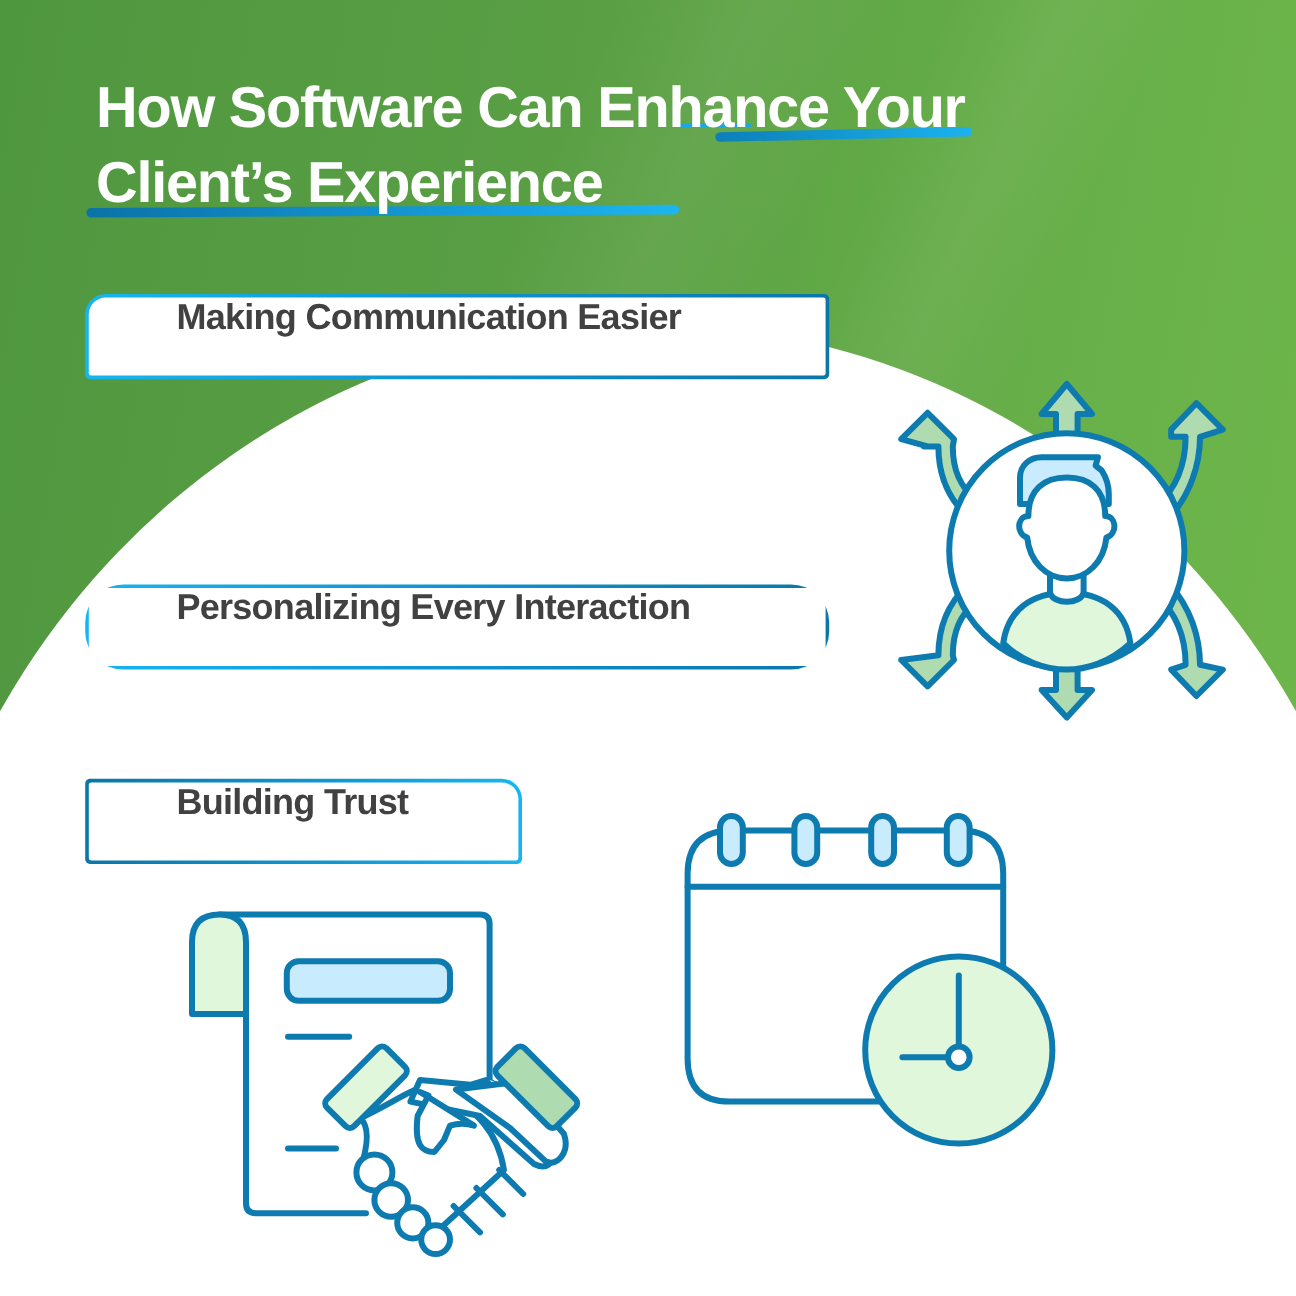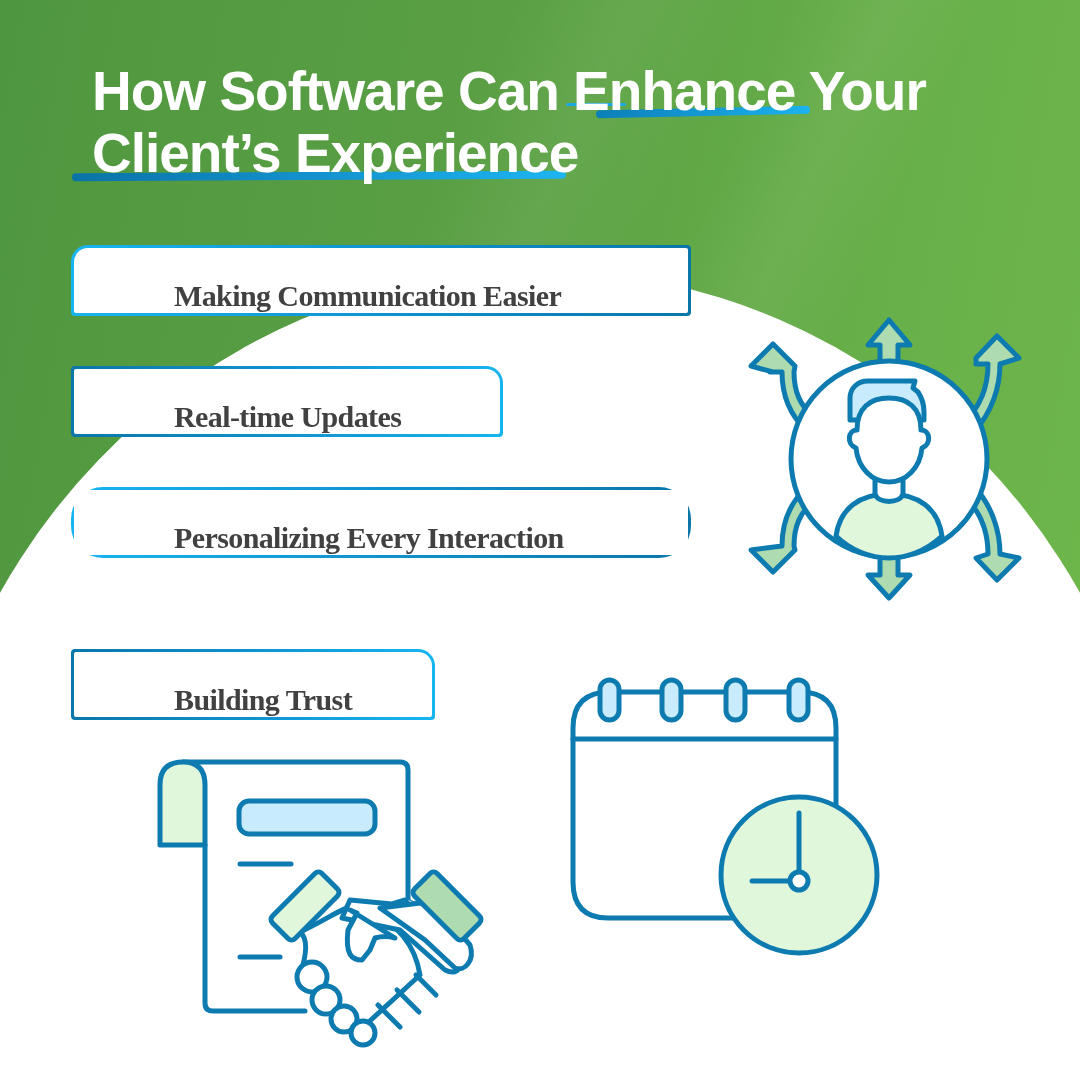--- a/index.html
+++ b/index.html
@@ -3,27 +3,27 @@
 <meta charset="utf-8">
 <style>
   html, body { margin: 0; padding: 0; }
   body { width: 1080px; height: 1080px; overflow: hidden; position: relative; font-family: "Liberation Sans", sans-serif; }
   .canvas { position: absolute; inset: 0; width: 1080px; height: 1080px; overflow: hidden;
     background: linear-gradient(100deg, #4f973f 0%, #5a9f44 40%, #68b049 75%, #6fb84b 100%); }
   .streak { position: absolute; top: -200px; height: 900px; transform: rotate(24deg); transform-origin: top left; }
   .streak.s1 { left: 600px; width: 220px; background: linear-gradient(90deg, rgba(255,255,255,0) 0%, rgba(255,255,255,0.05) 50%, rgba(255,255,255,0) 100%); }
   .streak.s2 { left: 880px; width: 180px; background: linear-gradient(90deg, rgba(255,255,255,0) 0%, rgba(255,255,255,0.06) 50%, rgba(255,255,255,0) 100%); }
   .white-arc { position: absolute; left: -85px; top: 270px; width: 1250px; height: 1300px; border-radius: 50%; background: #ffffff; }
-  .title { position: absolute; left: 92px; top: 60px; width: 900px; margin: 0; color: #ffffff; font-weight: 700; font-size: 55px; line-height: 62px; letter-spacing: -1px; z-index: 3; }
+  .title { position: absolute; left: 80px; top: 60px; width: 900px; margin: 0; color: #ffffff; font-weight: 700; font-size: 48px; line-height: 62px; letter-spacing: -1px; z-index: 3; }
   .underline { position: absolute; z-index: 2; border-radius: 6px; }
   .u1 { left: 596px; top: 108px; width: 214px; height: 8px; background: linear-gradient(90deg, #0c7fb8, #1cb2ee); transform: rotate(-1.2deg); }
   .u1b { left: 566px; top: 103px; width: 60px; height: 3px; background: #1aa8e2; }
   .u2 { left: 72px; top: 172px; width: 494px; height: 8px; background: linear-gradient(90deg, #0a73a6, #138fcb 45%, #1db5f0 100%); transform: rotate(-0.3deg); }
   .item { position: absolute; left: 71px; height: 71px; box-sizing: border-box; padding: 3px; z-index: 3; }
-  .item .inner { width: 100%; height: 100%; background: #ffffff; box-sizing: border-box; display: flex; align-items: flex-end; padding-left: 100px; font-family: Liberation Serif, serif; }
+  .item .inner { width: 100%; height: 100%; background: #ffffff; box-sizing: border-box; display: flex; align-items: flex-start; padding-left: 73px; }
   .item .label { font-size: 30px; font-weight: 700; color: #414141; letter-spacing: -0.6px; }
   .item.tl { background: linear-gradient(90deg, #17b5f0 0%, #0f93cf 50%, #0b76a8 100%); border-radius: 17px 4px 4px 4px; }
   .item.tl .inner { border-radius: 14px 2px 2px 2px; }
   .item.tr { background: linear-gradient(90deg, #0b76a8 0%, #0f93cf 50%, #17b5f0 100%); border-radius: 4px 17px 4px 4px; }
   .item.tr .inner { border-radius: 2px 14px 2px 2px; }
   .icon { position: absolute; z-index: 3; }
 </style>
 </head>
 <body>
 
@@ -37,25 +37,20 @@
   <div class="underline u2"></div>
 
   <h1 class="title">
     <span>How Software Can Enhance Your</span><br>
     <span>Client’s Experience</span>
   </h1>
 
   <div class="item tl" style="top:245px; width:620px;">
     <div class="inner">
         <span class="label">Making Communication Easier</span>
-      </div>
-  </div>
-  <div class="item tr" style="top:366px; width:432px;">
-    <div class="inner">
-        <span class="label">Real-time Updates</span>
       </div>
   </div>
   <div class="item tl" style="top:487px; width:620px;border-radius:32px;">
     <div class="inner">
         <span class="label">Personalizing Every Interaction</span>
       </div>
   </div>
   <div class="item tr" style="top:608px; width:364px;margin-top:41px;">
     <div class="inner">
         <span class="label">Building Trust</span>

